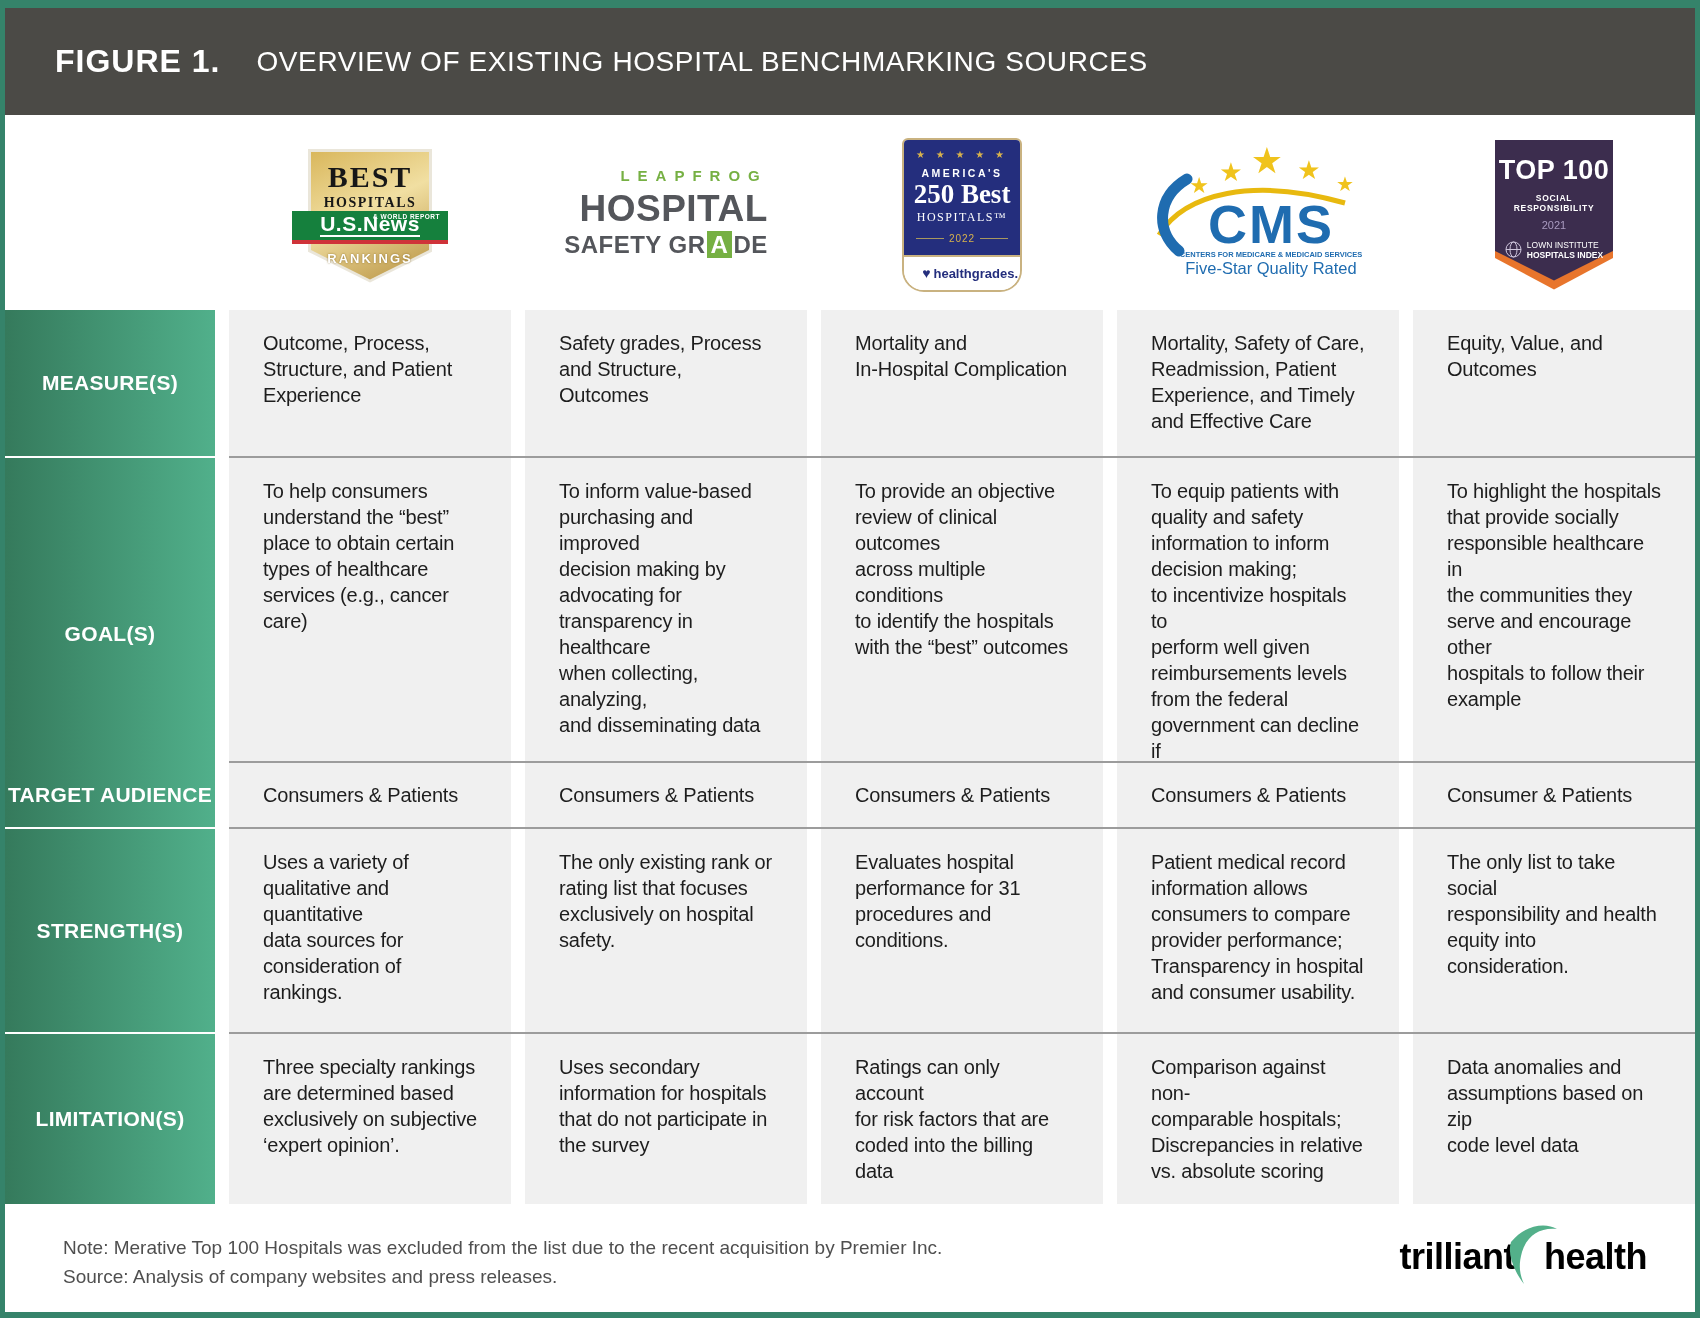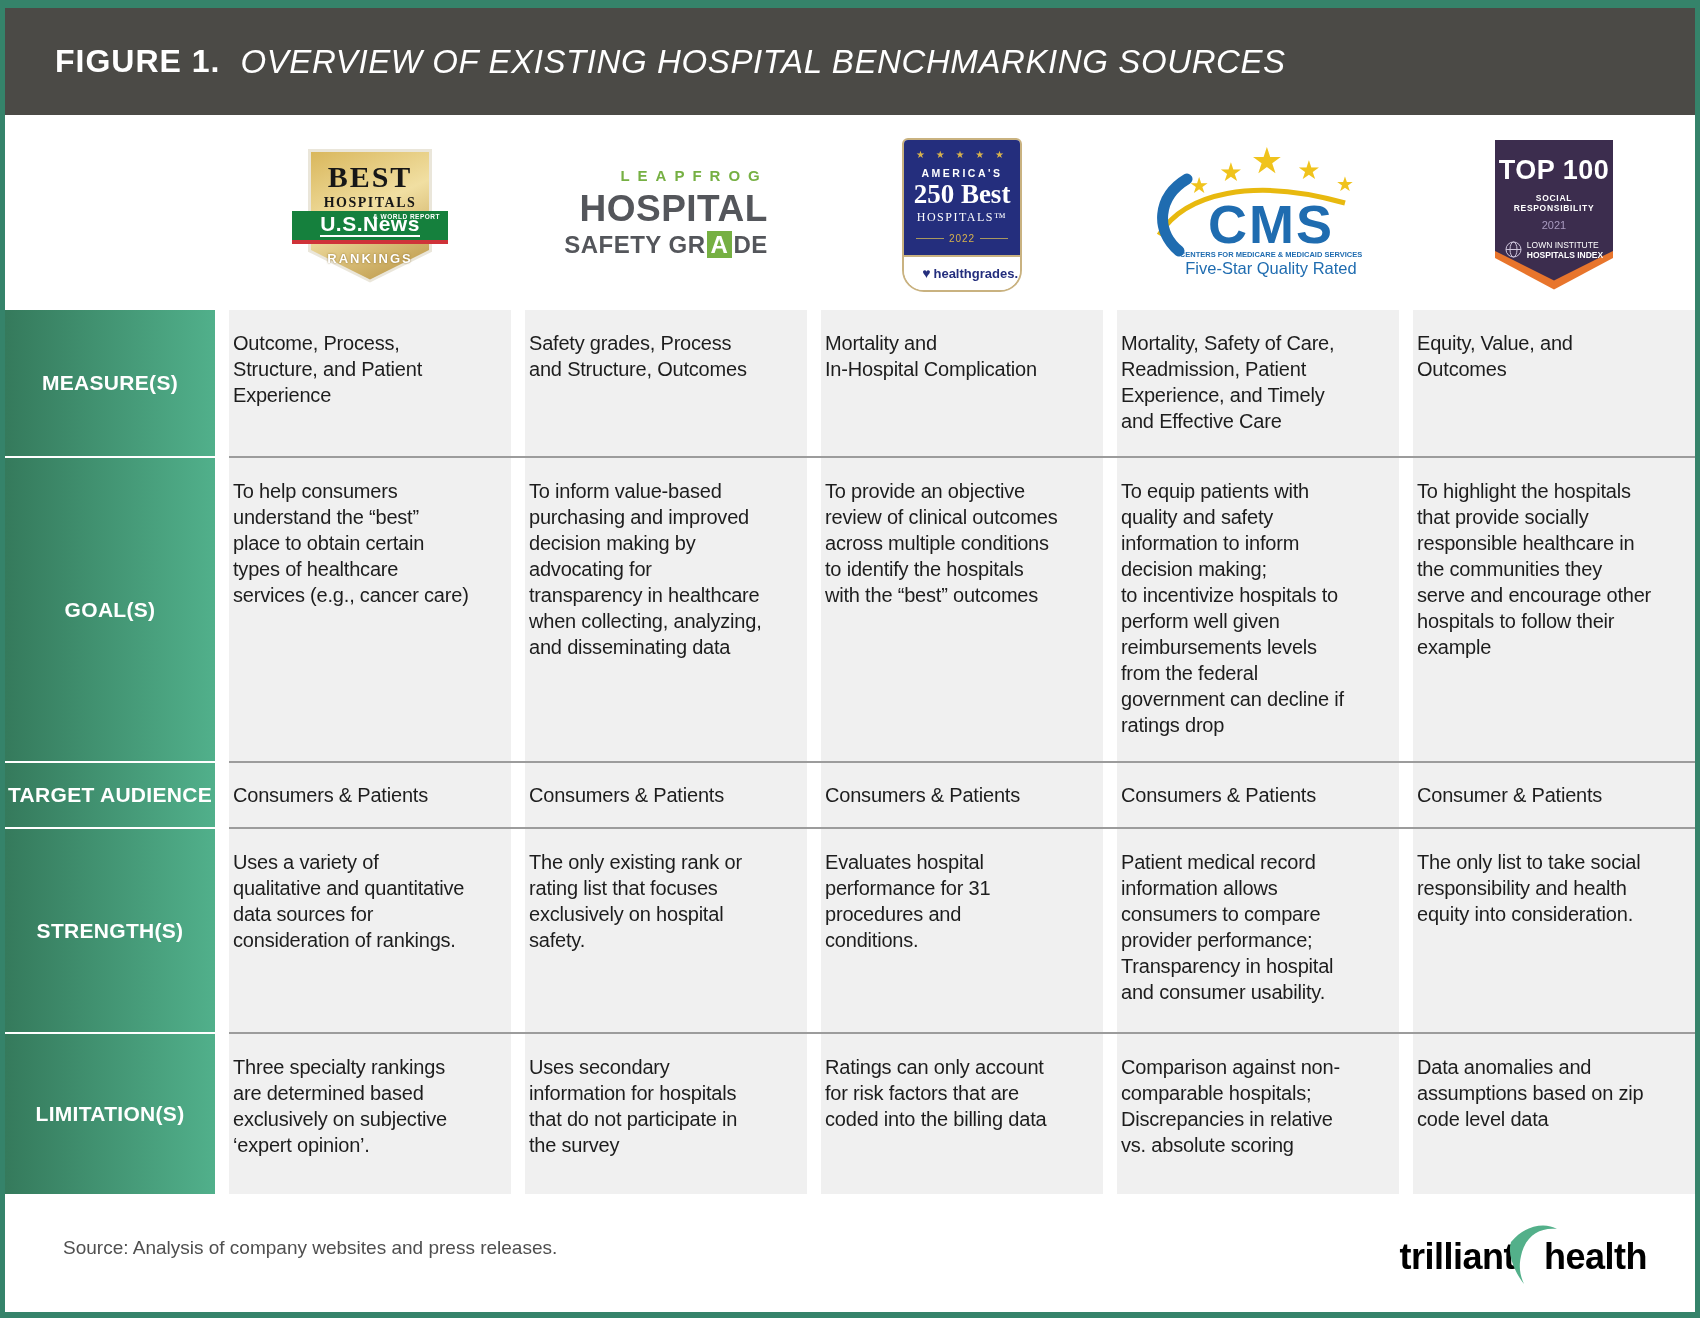--- a/index.html
+++ b/index.html
@@ -5,21 +5,21 @@
   * { box-sizing: border-box; margin: 0; padding: 0; }
   html,body { width:1700px; height:1318px; }
   body { font-family:"Liberation Sans", sans-serif; background:#fff; position:relative; overflow:hidden; }
 
   .frame { position:absolute; inset:0; background:#35836a; }
   .inner { position:absolute; top:8px; left:5px; right:5px; bottom:6px; background:#fff; }
 
   
   .titlebar { height:107px; background:#4b4a46; color:#fff; display:flex; align-items:center; padding-left:50px; }
   .titlebar .fig-label { font-size:32px; font-weight:700; letter-spacing:1px; }
-  .titlebar .fig-title { font-size:33px; font-weight:400; letter-spacing:0.6px; margin-left:20px;font-style:italic; }
+  .titlebar .fig-title { font-size:28px; font-weight:400; letter-spacing:0.6px; margin-left:36px; }
 
   
   .logo-band { display:grid; grid-template-columns:210px repeat(5,1fr); column-gap:14px; height:195px; align-items:center; justify-items:center; }
 
   
   .usnews { position:relative; width:124px; height:134px; margin-top:6px; }
   .usn-shield { position:absolute; inset:0; background:#eae6da; clip-path:polygon(0 0,100% 0,100% 77%,50% 100%,0 77%); }
   .usn-shield-in { position:absolute; inset:3px; background:linear-gradient(155deg,#d9b75c 0%,#f1dfa2 45%,#b79140 100%); clip-path:polygon(0 0,100% 0,100% 77%,50% 100%,0 77%); text-align:center; }
   .usn-best { font-family:"Liberation Serif", serif; font-weight:700; font-size:30px; color:#171717; letter-spacing:2px; margin-top:8px; }
   .usn-hosp { font-family:"Liberation Serif", serif; font-weight:700; font-size:14px; color:#171717; letter-spacing:1.5px; margin-top:1px; }
@@ -62,21 +62,21 @@
   .lown-year { color:#a99bc0; font-size:11px; margin-top:6px; }
   .lown-org { display:flex; align-items:center; justify-content:center; gap:5px; margin-top:9px; }
   .lown-orgtext { text-align:left; font-size:8.5px; line-height:1.2; }
   .lown-org-l2 { font-weight:800; }
 
   
   .row { display:grid; grid-template-columns:210px repeat(5,1fr); column-gap:14px; position:relative; }
   .row + .row { margin-top:2px; }
   .row + .row::before { content:""; position:absolute; top:-2px; left:224px; right:0; height:2px; background:#9c9c9c; }
   .rowhead { background:linear-gradient(90deg,#357a5c 0%,#51b08b 100%); color:#fff; display:flex; align-items:center; justify-content:center; font-weight:700; font-size:21px; letter-spacing:0.3px; white-space:nowrap; }
-  .cell { background:#f0f0f0; padding:20px 4px; font-size:20px; line-height:26px; color:#1d1d1d; letter-spacing:-0.2px; white-space:pre-line; }
+  .cell { background:#f0f0f0; padding:20px 34px; font-size:20px; line-height:26px; color:#1d1d1d; letter-spacing:-0.2px; white-space:pre-line; }
   .r-measure { height:146px; }
   .r-goal { height:303px; }
   .r-target { height:64px; }
   .r-target .cell { display:flex; align-items:center; padding-top:0; padding-bottom:0; white-space:nowrap; }
   .r-strength { height:203px; }
   .r-limitation { height:160px; }
 
   
   .footer { position:relative; height:119px; }
   .foot-notes { position:absolute; left:58px; top:40px; color:#4f4f4f; font-size:19px; line-height:1.5; }
@@ -279,20 +279,21 @@
 vs. absolute scoring</div>
       <div class="cell">Data anomalies and
 assumptions based on zip
 code level data</div>
     </div>
 
   </div>
 
   <div class="footer">
     <div class="foot-notes">
+      <div>Note: Merative Top 100 Hospitals was excluded from the list due to the recent acquisition by Premier Inc.</div>
       <div>Source: Analysis of company websites and press releases.</div>
     </div>
     <div class="brand">
       <span>trilliant</span>
       <svg width="52" height="64" viewBox="0 0 52 64">
         <path d="M4 20 C 18 3 38 0 50 7 C 34 5 20 13 15 30 C 11 44 13 53 17 62 C 7 49 0 32 4 20 Z" fill="#53b08a"></path>
       </svg>
       <span>health</span>
     </div>
   </div>

